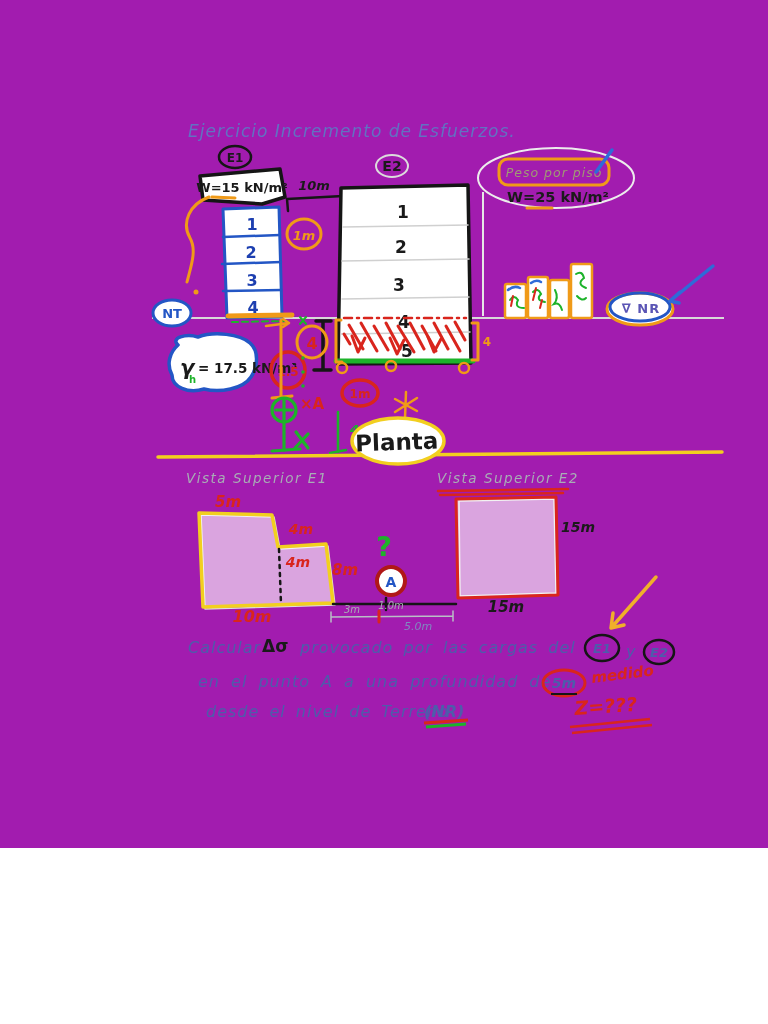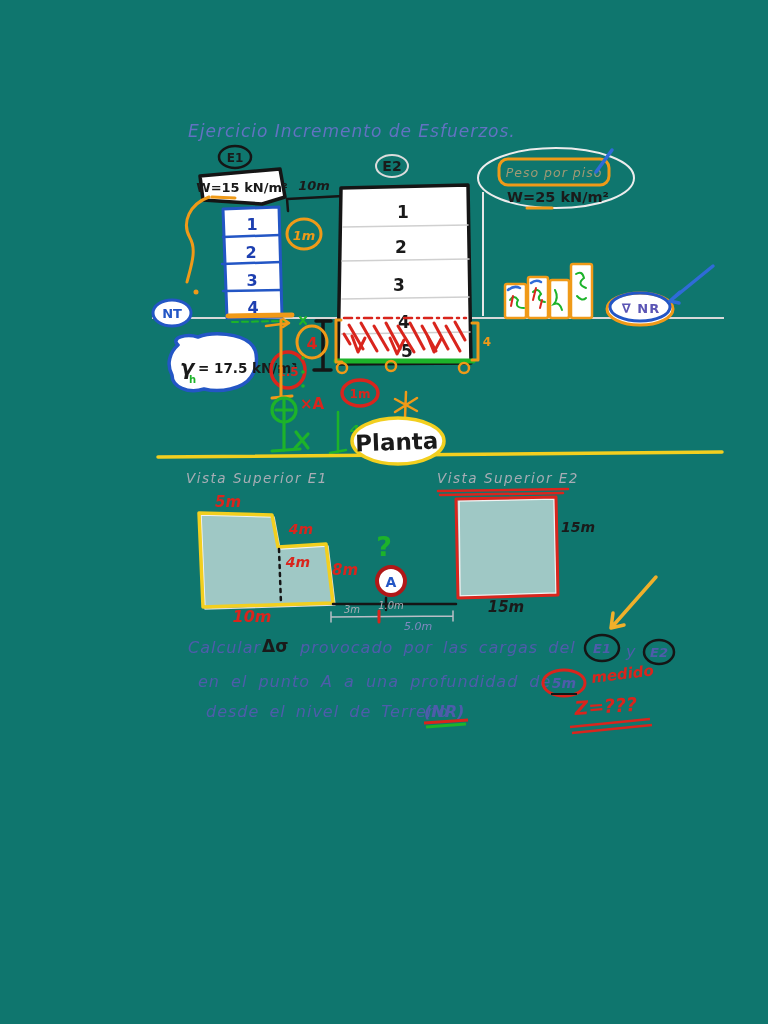--- a/index.html
+++ b/index.html
@@ -1,16 +1,16 @@
 <!DOCTYPE html>
 <html><head>
 <meta charset="utf-8">
 <style>
   html,body{margin:0;padding:0;background:#ffffff;}
-  .page{position:relative;width:768px;height:1024px;background:#0f766e;overflow:hidden;
+  .page{position:relative;width:768px;height:848px;background:#a21caf;overflow:hidden;
         font-family:"DejaVu Sans",sans-serif;text-decoration:underline;}
   svg{position:absolute;left:0;top:0;}
   text{font-family:"DejaVu Sans",sans-serif;}
   .hand{font-style:italic;}
   .t-title{fill:#6272c2;font-size:17px;letter-spacing:1px;font-style:italic;}
   .t-black{fill:#1a1a1a;}
   .t-blue{fill:#2356c5;}
   .t-navy{fill:#1d3fb0;}
   .t-orange{fill:#f09a18;}
   .t-red{fill:#d9251d;}

